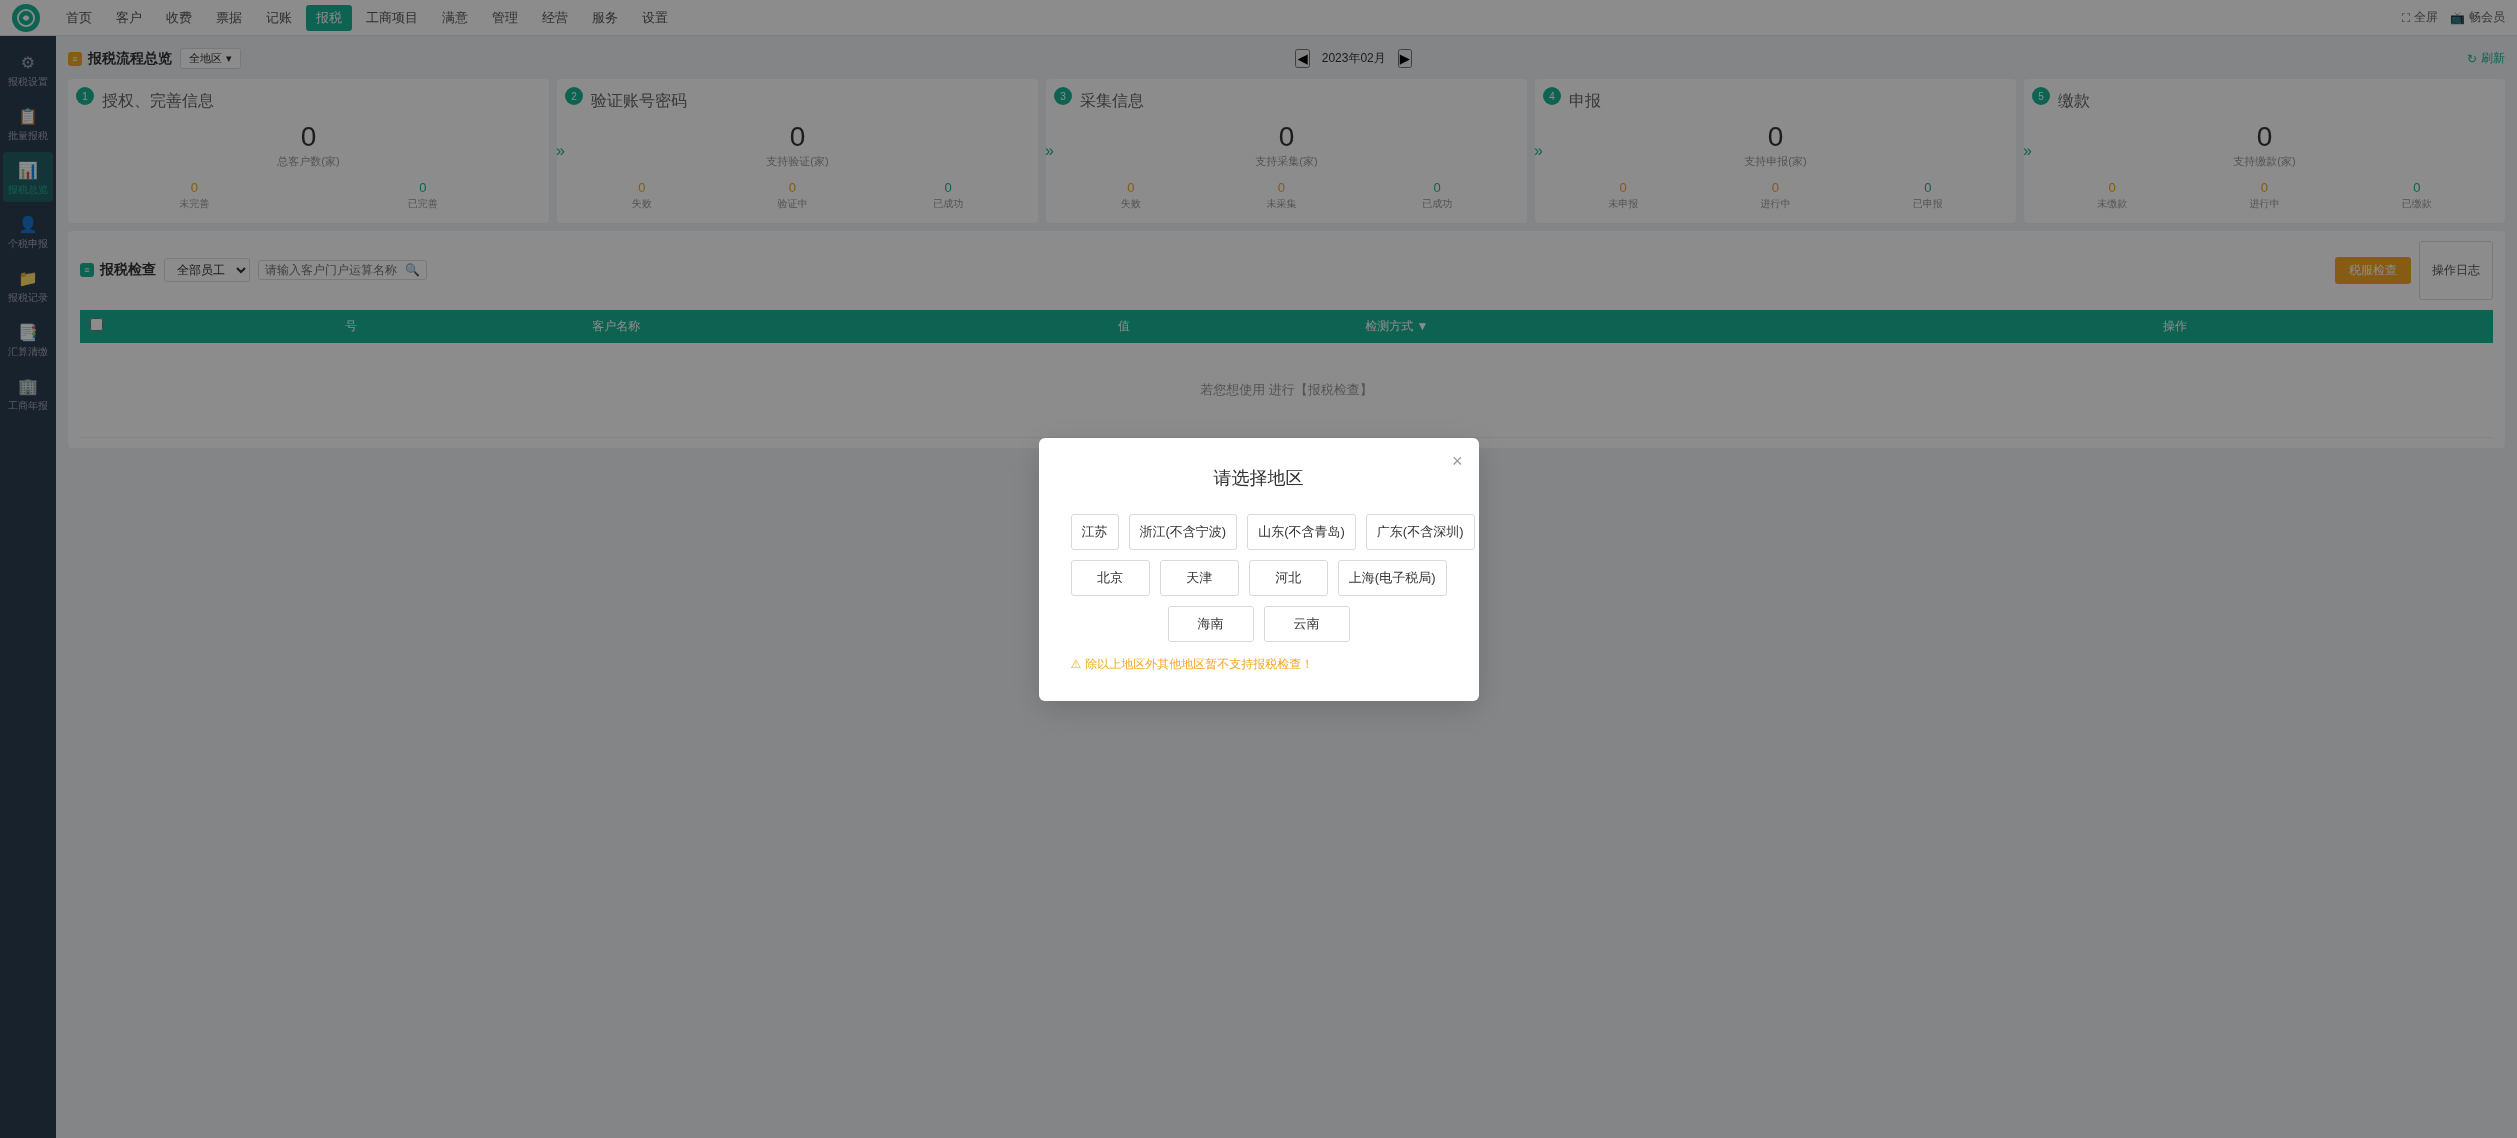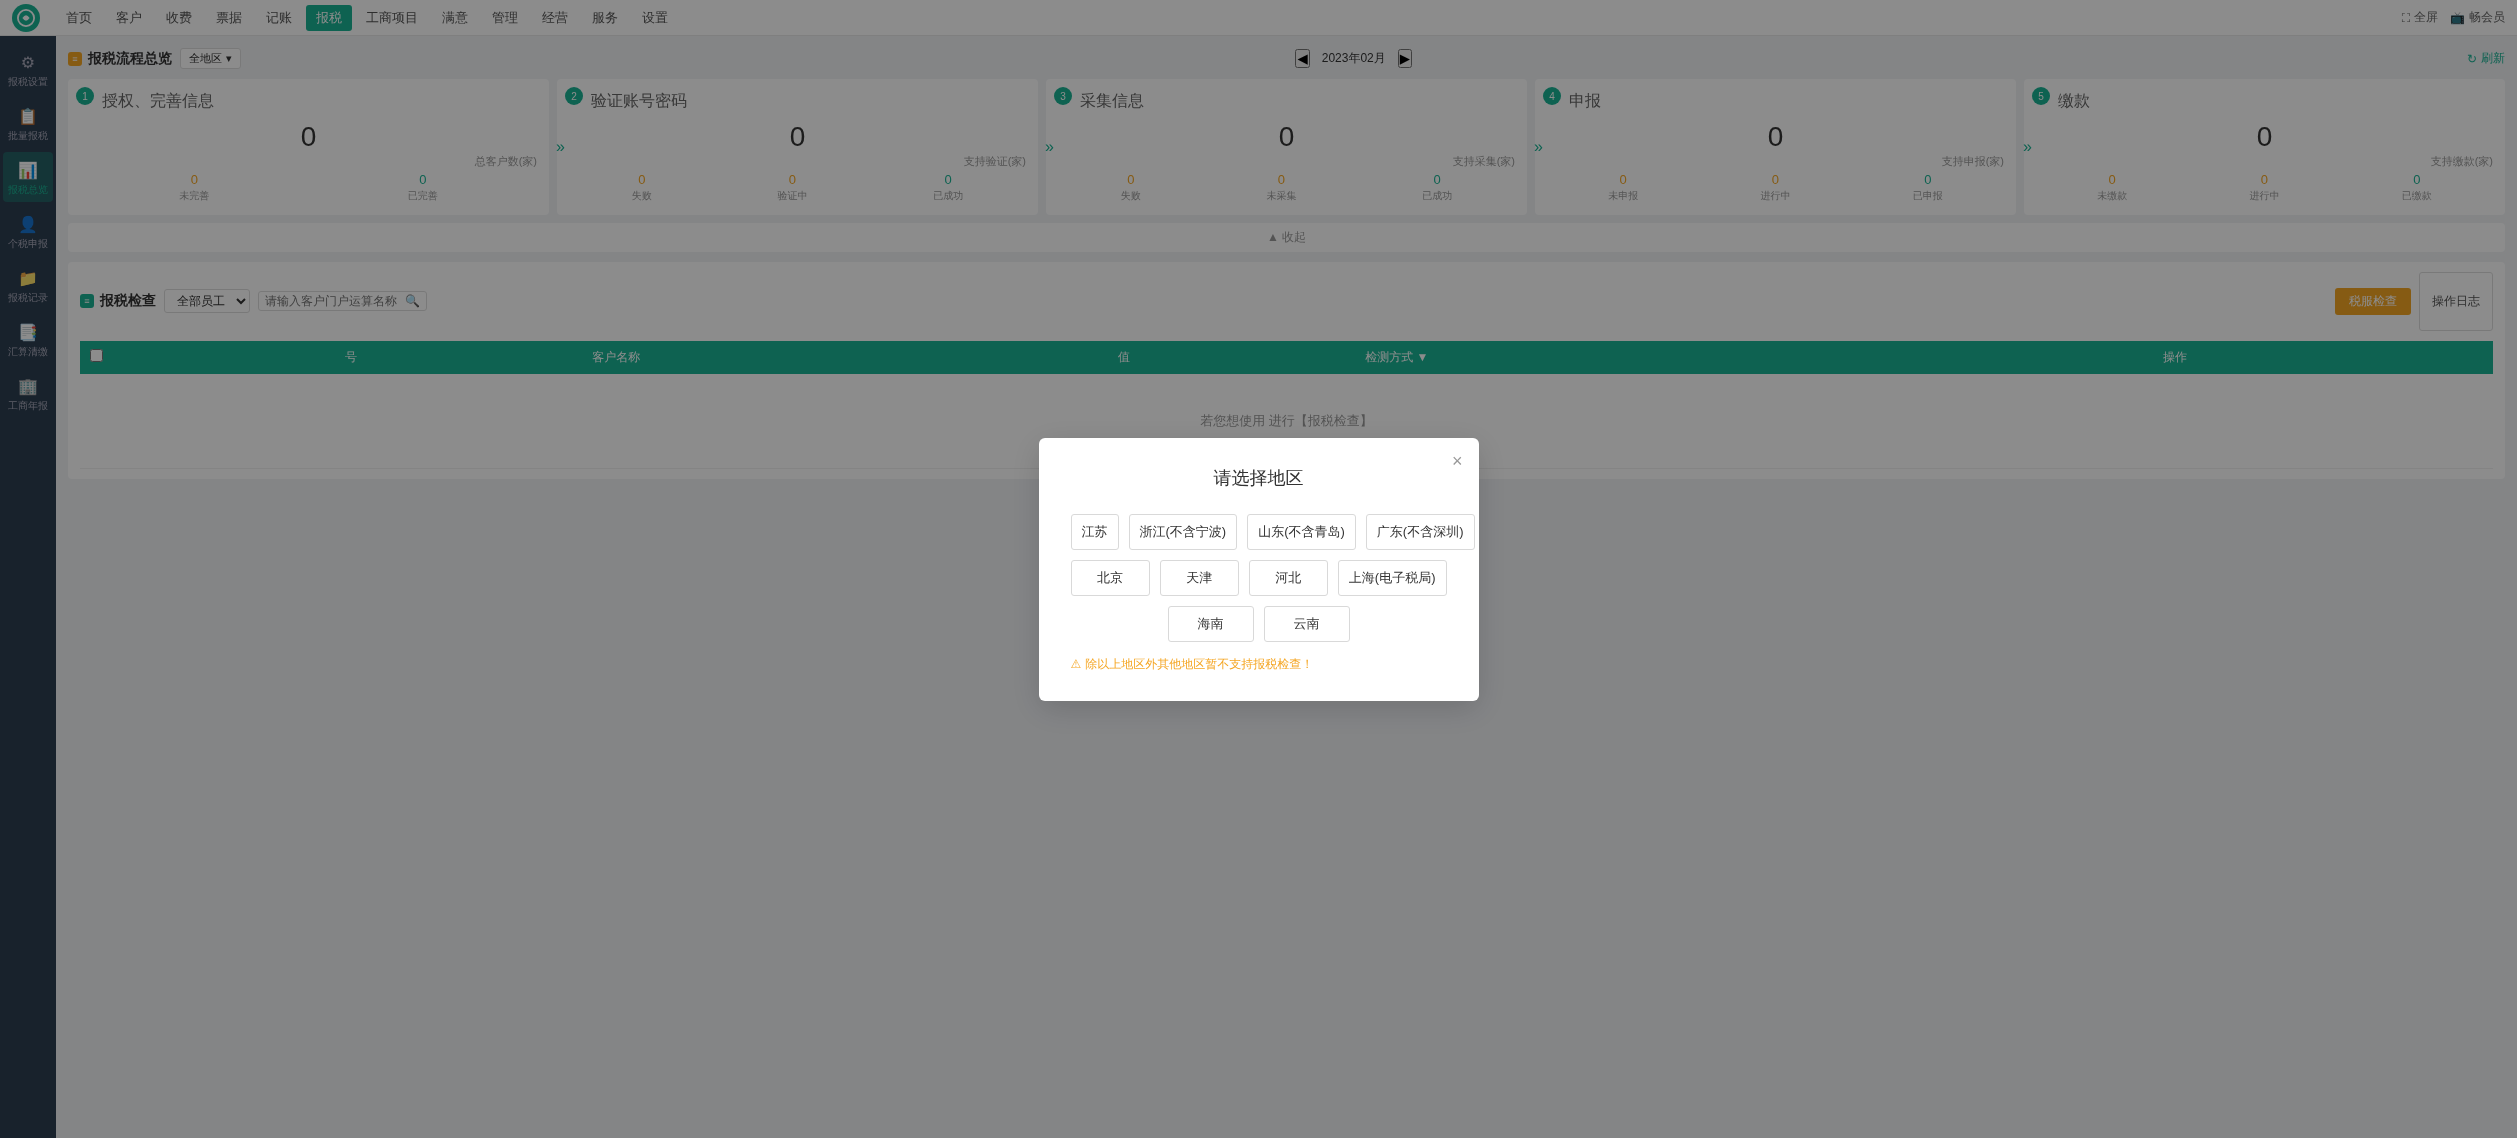--- a/index.html
+++ b/index.html
@@ -118,21 +118,21 @@
       position: absolute; top: 8px; left: 8px;
       width: 18px; height: 18px;
       background: #1ab394;
       border-radius: 50%;
       color: #fff;
       font-size: 10px;
       display: flex; align-items: center; justify-content: center;
     }
     .flow-card .card-title { font-size: 16px; color: #666; margin-left: 22px; margin-bottom: 8px; }
     .flow-card .big-num { font-size: 28px; font-weight: 300; color: #333; text-align: center; line-height: 1.2; }
-    .flow-card .sub-label { font-size: 11px; color: #999; text-align: right; margin-bottom: 3px; }
+    .flow-card .sub-label { font-size: 11px; color: #999; text-align: center; margin-bottom: 11px; }
     .flow-card .stats-row { display: flex; justify-content: space-around; }
     .flow-card .stat-item { display: flex; flex-direction: column; align-items: center; gap: 2px; }
     .flow-card .stat-num { font-size: 13px; color: #f5a623; }
     .flow-card .stat-num.teal { color: #1ab394; }
     .flow-card .stat-lbl { font-size: 10px; color: #999; }
     .arrow-between {
       position: absolute; right: -16px; top: 50%; transform: translateY(-50%);
       color: #1ab394; font-size: 16px; z-index: 2;
     }
     .flow-card-wrap { position: relative; }
@@ -465,23 +465,20 @@
             </div>
             <div class="stat-item">
               <span class="stat-num teal">0</span>
               <span class="stat-lbl">已缴款</span>
             </div>
           </div>
         </div>
       </div>
     </div>
 
-    <div class="collapse-bar">
-      <span>▲ 收起</span>
-    </div>
 
     <div class="tax-check-section">
       <div class="tax-check-header">
         <div class="tax-check-title">
           <div class="teal-dot">≡</div>
           <span>报税检查</span>
         </div>
         <select class="filter-select">
           <option>全部员工</option>
         </select>

